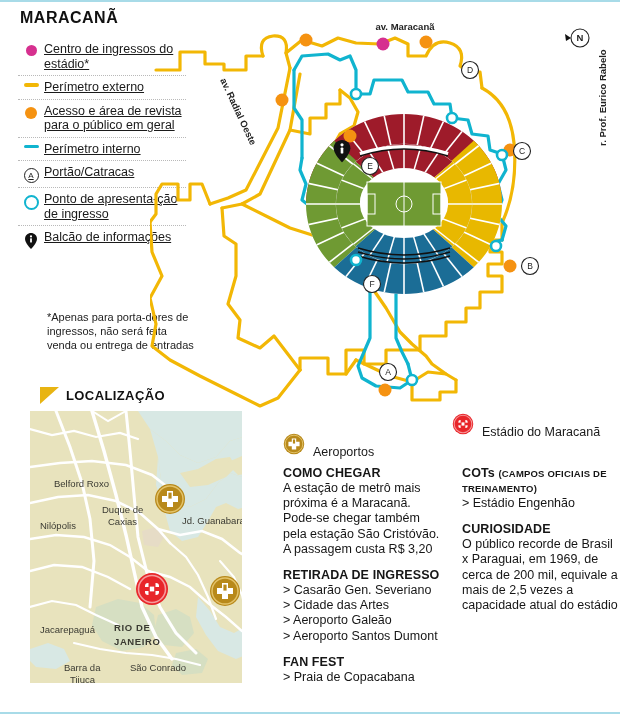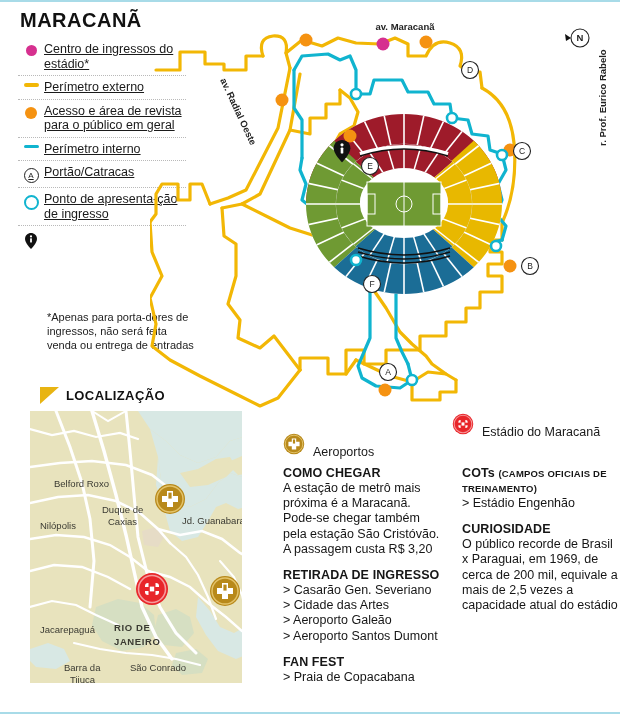--- a/index.html
+++ b/index.html
@@ -8,21 +8,21 @@
     width:620px;height:714px;position:relative;overflow:hidden;
     font-family:"Liberation Sans","DejaVu Sans",sans-serif;
     color:#1a1a1a;
   }
   .topline{position:absolute;left:0;top:0;width:620px;height:2px;background:#a8dbe8;}
   .bottomline{position:absolute;left:0;bottom:0;width:620px;height:2px;background:#a8dbe8;}
 
   
   #page-title{
     position:absolute;left:20px;top:9px;
-    font-size:20px;font-weight:bold;letter-spacing:0.5px;color:#111;
+    font-size:16px;font-weight:bold;letter-spacing:0.5px;color:#111;
   }
 
   
   #legend{position:absolute;left:18px;top:38px;width:168px;}
   .legend-row{display:flex;align-items:flex-start;padding:4px 0 4px 0;text-decoration:underline;}
   .legend-row + .legend-row{border-top:1px dotted #b9b9b9;}
   .legend-mark{width:26px;flex:0 0 26px;display:flex;align-items:center;justify-content:center;padding-top:3px;}
   .legend-label{font-size:12.5px;line-height:14.5px;color:#1a1a1a;}
   .dot{width:11px;height:11px;border-radius:50%;display:block;}
   .dash{width:15px;height:3.5px;border-radius:2px;display:block;}
@@ -123,20 +123,21 @@
   </div>
 
   <div class="legend-row">
     <span class="legend-mark">
       <svg width="12" height="16" viewBox="0 0 12 16">
         <path d="M6 0C2.7 0 0 2.6 0 5.9c0 4 6 10.1 6 10.1s6-6.1 6-10.1C12 2.6 9.3 0 6 0z" fill="#111"></path>
         <circle cx="6" cy="3.4" r="1.1" fill="#fff"></circle>
         <rect x="5.1" y="5.2" width="1.8" height="4.4" rx=".6" fill="#fff"></rect>
       </svg>
     </span>
+    <span class="legend-label">Balcão de informações</span>
   </div>
 
 </div>
 
 <div id="footnote">*Apenas para porta-dores de ingressos, não será feita venda ou entrega de entradas</div>
 
 <div id="bigmap">
 <svg width="470" height="412" viewBox="0 0 470 412" xmlns="http://www.w3.org/2000/svg">
 
   <g fill="none" stroke="#f2b705" stroke-width="3.2" stroke-linejoin="round" stroke-linecap="round">

